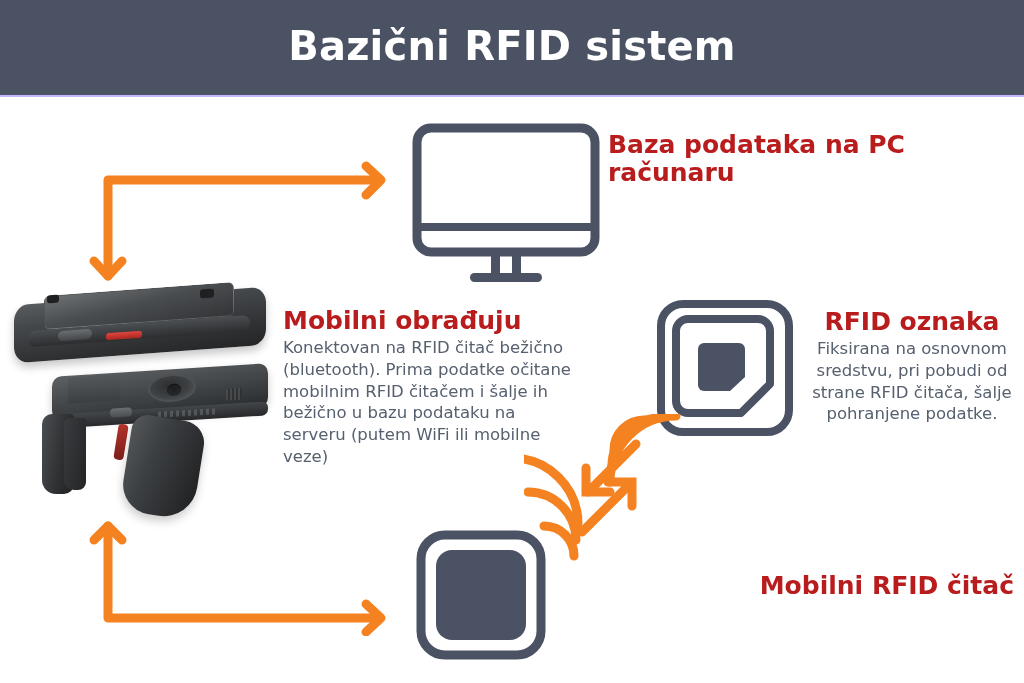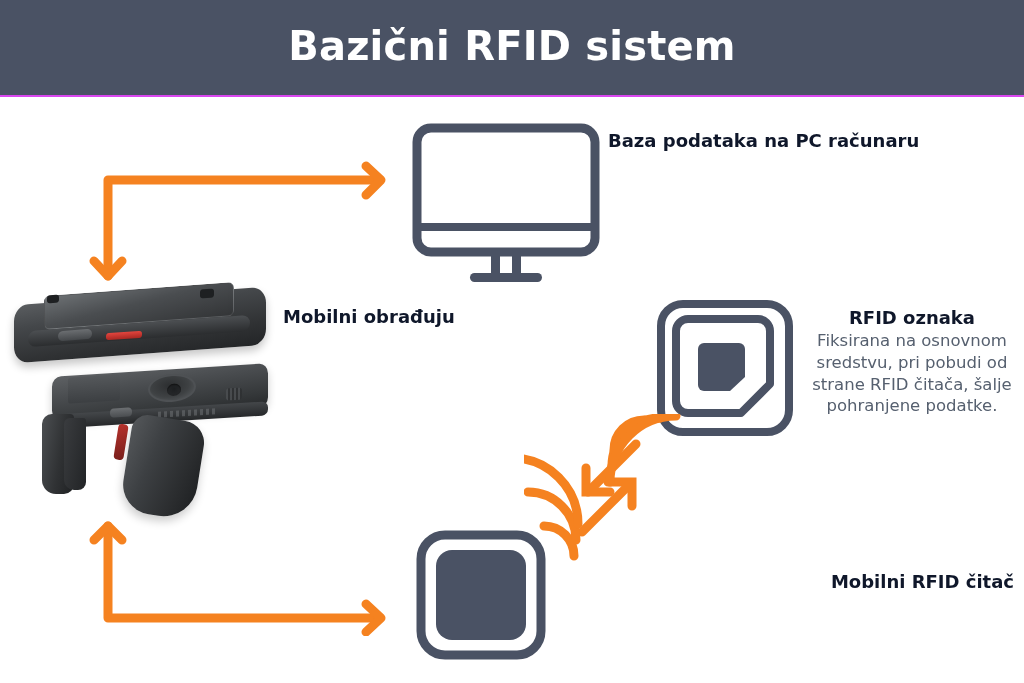--- a/index.html
+++ b/index.html
@@ -9,37 +9,37 @@
     font-family: "DejaVu Sans", "Liberation Sans", sans-serif;
     overflow: hidden;
   }
   #page { position: relative; width: 1024px; height: 683px; background: #ffffff; }
 
   
   .header {
     position: absolute; left: 0; top: 0;
     width: 1024px; height: 97px;
     background: #4a5264;
-    border-bottom: 2px solid #d946ef;
+    border-bottom: 2px solid #c4b5fd;
     display: flex; align-items: center; justify-content: center;
   }
   .header-title {
     color: #ffffff;
     font-size: 40px;
     font-weight: bold;
     letter-spacing: 0.2px;
     line-height: 1;
     padding-bottom: 4px;
   }
 
   
   .txt-block { position: absolute; }
   .txt-head {
-    color: #0f172a;
-    font-size: 18px;
+    color: #b91c1c;
+    font-size: 25px;
     font-weight: bold;
     line-height: 1.12;
     margin-bottom: 2px;
   }
   .txt-body {
     color: #56606f;
     font-size: 16.5px;
     line-height: 1.32;
   }
 
@@ -280,20 +280,21 @@
     <div class="gun-trigger"></div>
     <div class="gun-grip"></div>
   </div>
 
   <div class="txt-block blk-db">
     <div class="txt-head">Baza podataka na PC računaru</div>
   </div>
 
   <div class="txt-block blk-mobile">
     <div class="txt-head">Mobilni obrađuju</div>
+    <div class="txt-body">Konektovan na RFID čitač bežično (bluetooth). Prima podatke očitane mobilnim RFID čitačem i šalje ih bežično u bazu podataku na serveru (putem WiFi ili mobilne veze)</div>
   </div>
 
   <div class="txt-block blk-tag">
     <div class="txt-head">RFID oznaka</div>
     <div class="txt-body">Fiksirana na osnovnom sredstvu, pri pobudi od strane RFID čitača, šalje pohranjene podatke.</div>
   </div>
 
   <div class="txt-block blk-reader">
     <div class="txt-head">Mobilni RFID čitač</div>
   </div>

